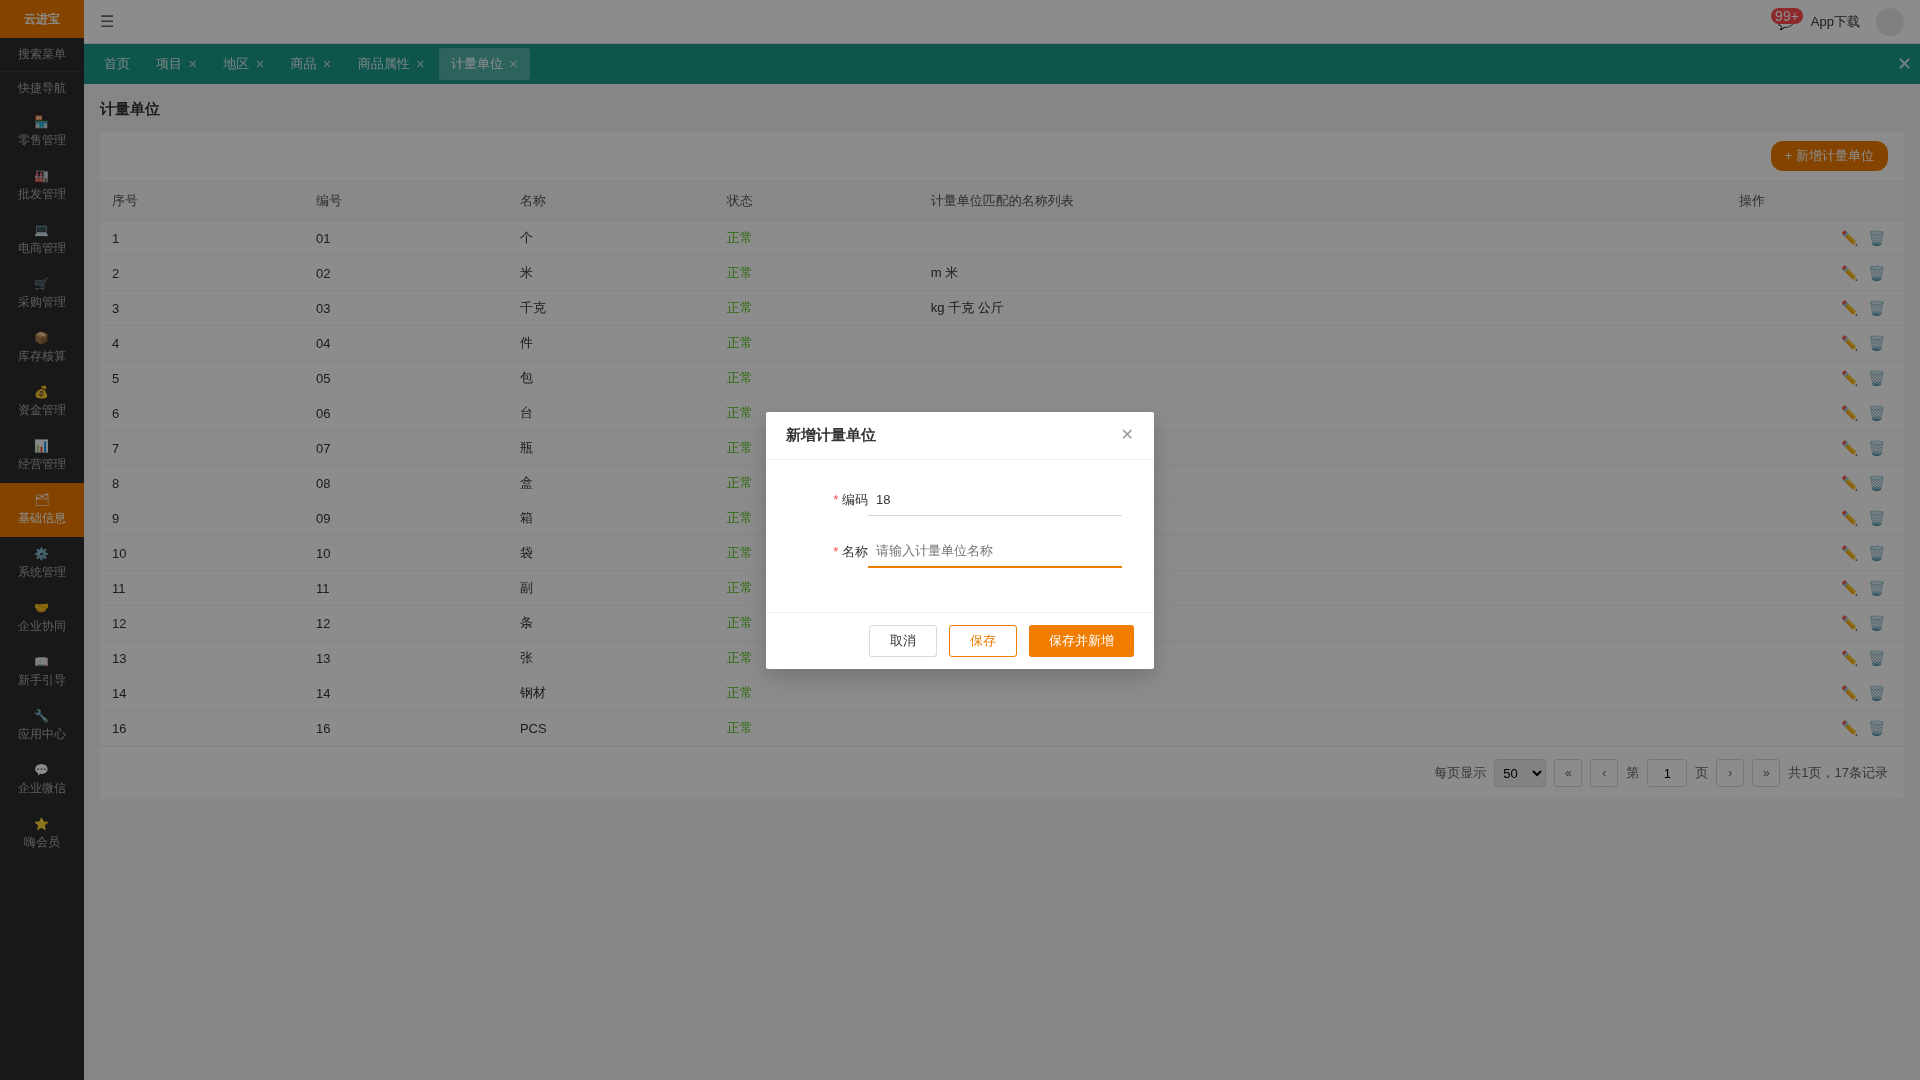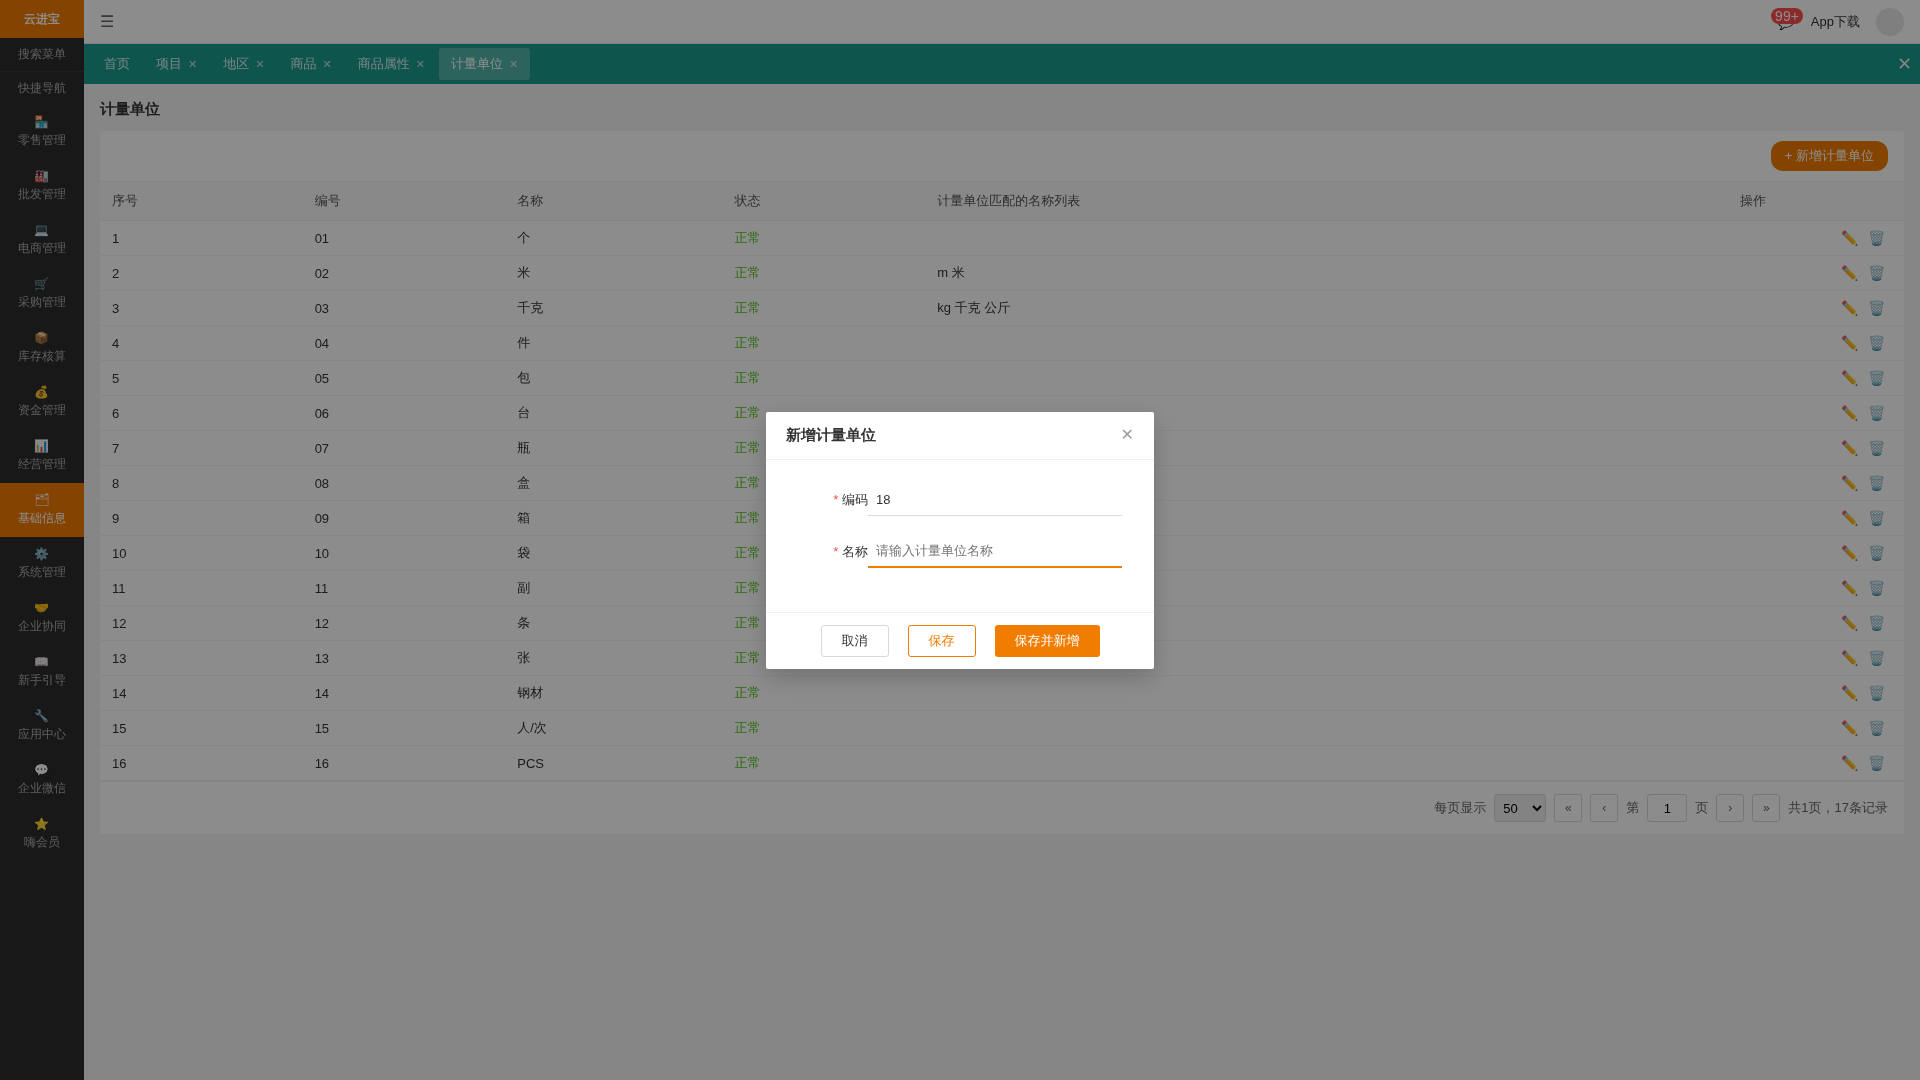--- a/index.html
+++ b/index.html
@@ -62,21 +62,21 @@
     
     .modal { background: white; border-radius: 2px; width: 388px; box-shadow: 0 8px 24px rgba(0,0,0,0.2); overflow: hidden; }
     .modal-header { padding: 14px 20px; border-bottom: 1px solid #f0f0f0; display: flex; justify-content: space-between; align-items: center; }
     .modal-title { font-size: 15px; font-weight: bold; color: #333; }
     .modal-close { cursor: pointer; color: #999; font-size: 16px; line-height: 1; }
     .modal-body { padding: 24px 32px; }
     .form-row { display: flex; align-items: center; margin-bottom: 20px; }
     .form-label { width: 70px; text-align: right; color: #333; font-size: 13px; flex-shrink: 0; }
     .form-input { flex: 1; height: 32px; border: none; border-bottom: 1px solid #d9d9d9; outline: none; font-size: 13px; padding: 0 8px; color: #333; }
     .form-input.active-border { border-bottom: 2px solid #f07c00; }
-    .modal-footer { padding: 12px 20px; border-top: 1px solid #f0f0f0; display: flex; justify-content: center; gap: 19px; }
+    .modal-footer { padding: 12px 20px; border-top: 1px solid #f0f0f0; display: flex; justify-content: flex-end; gap: 12px; }
     .btn-cancel { padding: 6px 20px; border: 1px solid #d9d9d9; background: white; border-radius: 3px; cursor: pointer; color: #333; font-size: 13px; }
     .btn-save { padding: 6px 20px; border: 1px solid #f07c00; background: white; color: #f07c00; border-radius: 3px; cursor: pointer; font-size: 13px; }
     .btn-save-new { padding: 6px 20px; border: none; background: #f07c00; color: white; border-radius: 3px; cursor: pointer; font-size: 13px; }
   </style>
 </head>
 <body>
 
 <div class="sidebar">
   <div class="sidebar-logo">
     <div class="sidebar-logo-text">云进宝</div>
@@ -352,31 +352,20 @@
       <td>14</td>
       <td>钢材</td>
       <td><span class="status-normal">正常</span></td>
       <td></td>
       <td style="text-align:right">
         <span class="action-btn">✏️</span>
         <span class="action-btn">🗑️</span>
       </td>
     </tr>
             <tr>
-      <td>15</td>
-      <td>15</td>
-      <td>人/次</td>
-      <td><span class="status-normal">正常</span></td>
-      <td></td>
-      <td style="text-align:right">
-        <span class="action-btn">✏️</span>
-        <span class="action-btn">🗑️</span>
-      </td>
-    </tr>
-            <tr>
       <td>16</td>
       <td>16</td>
       <td>PCS</td>
       <td><span class="status-normal">正常</span></td>
       <td></td>
       <td style="text-align:right">
         <span class="action-btn">✏️</span>
         <span class="action-btn">🗑️</span>
       </td>
     </tr>

